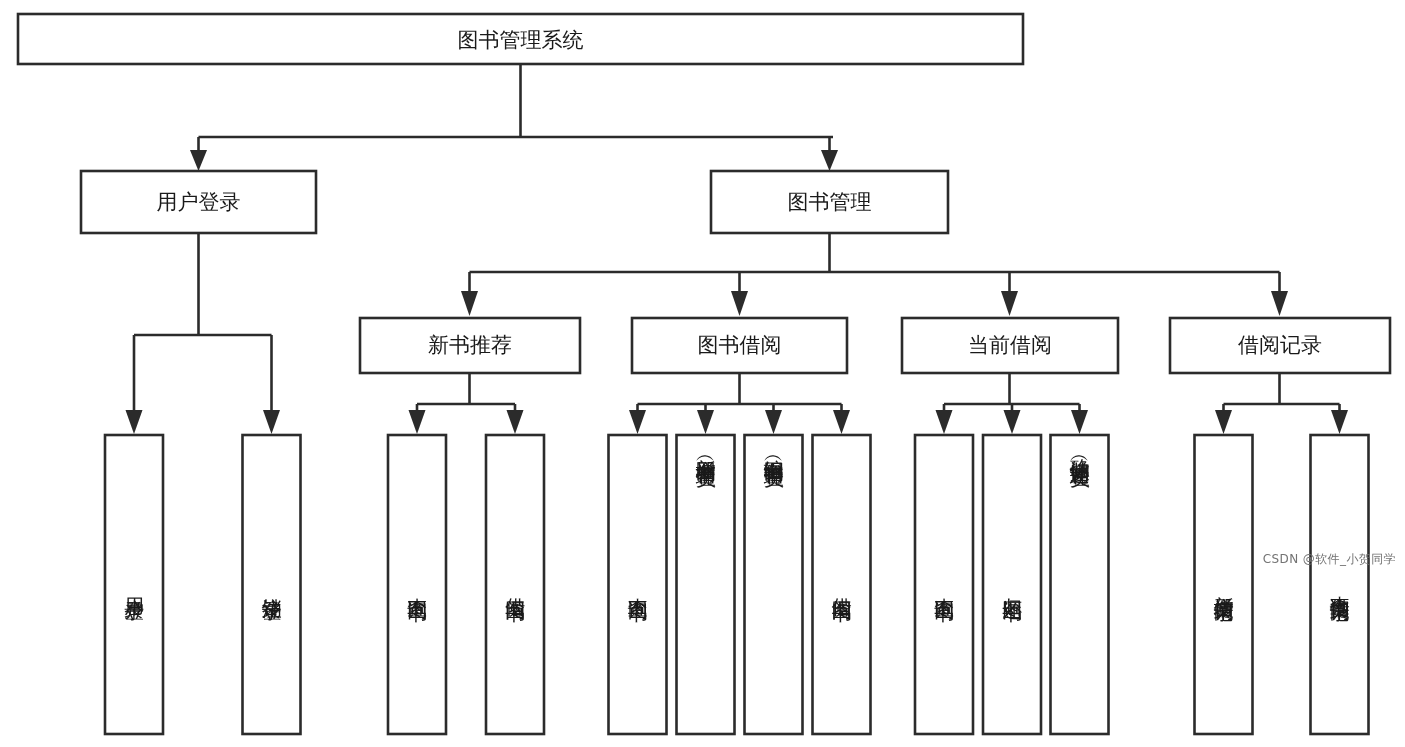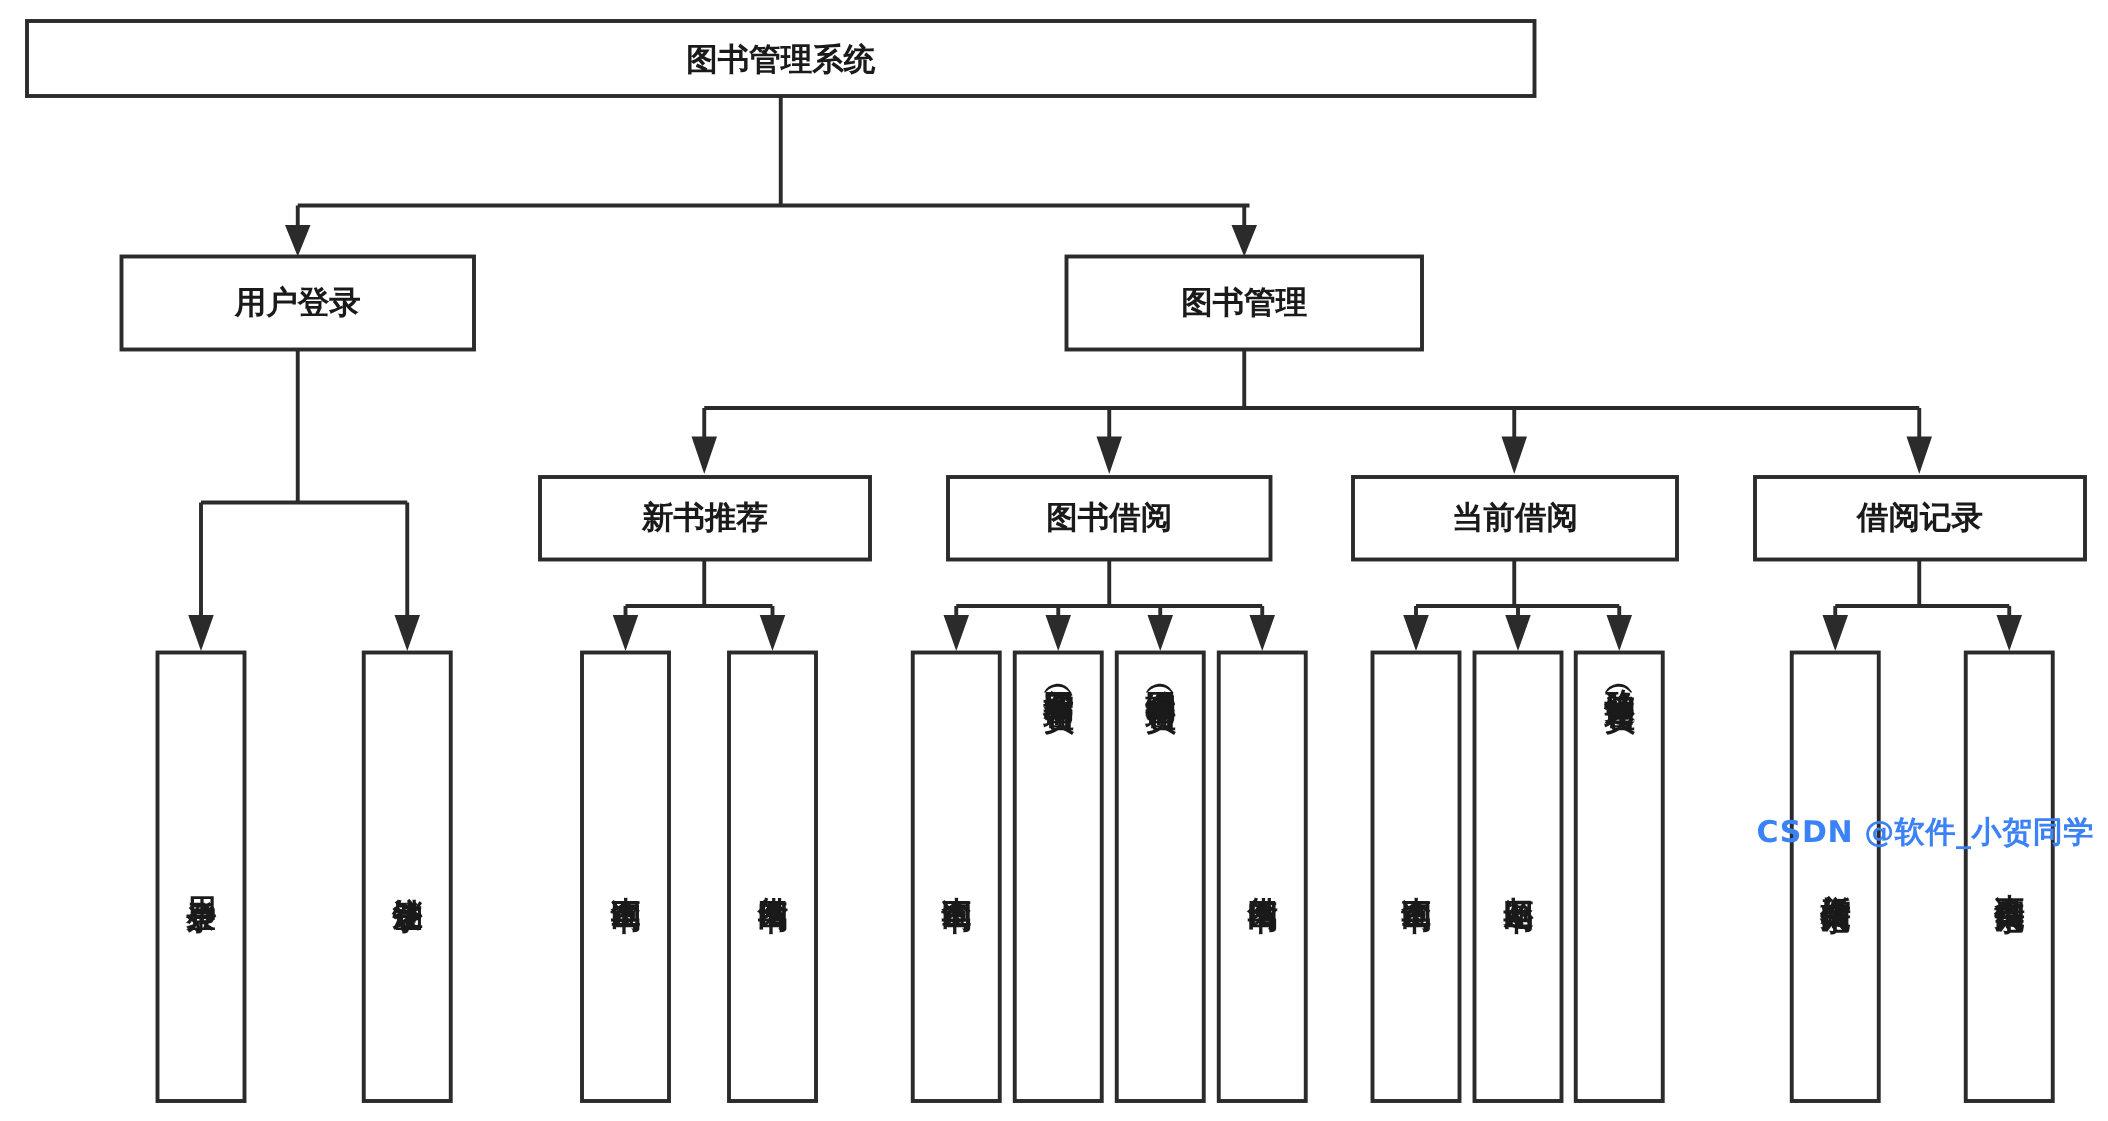--- a/index.html
+++ b/index.html
@@ -11,21 +11,20 @@
     width: 1405px;
     height: 747px;
     overflow: hidden;
     font-family: "DejaVu Sans", "Liberation Sans", sans-serif;
   }
   #diagram-root {
     position: relative;
     width: 1405px;
     height: 573px;
     background: #ffffff;
-    font-weight: bold;
   }
   svg#tree-svg {
     position: absolute;
     top: 0;
     left: 0;
     width: 1405px;
     height: 747px;
     display: block;
   }
   .node-box {
@@ -66,22 +65,22 @@
     line-height: 1.18;
     color: #1a1a1a;
     letter-spacing: 1.5px;
     white-space: nowrap;
   }
   .watermark {
     position: absolute;
     right: 9px;
     bottom: 5px;
     font-family: "DejaVu Sans", "Liberation Sans", sans-serif;
-    font-size: 20px;
-    color: #3b82f6;
+    font-size: 12px;
+    color: #737373;
     letter-spacing: 0.4px;
     white-space: nowrap;
   }
 </style>
 </head>
 <body>
 
 <div id="diagram-root">
 
   <svg id="tree-svg" viewBox="0 0 1405 747">

